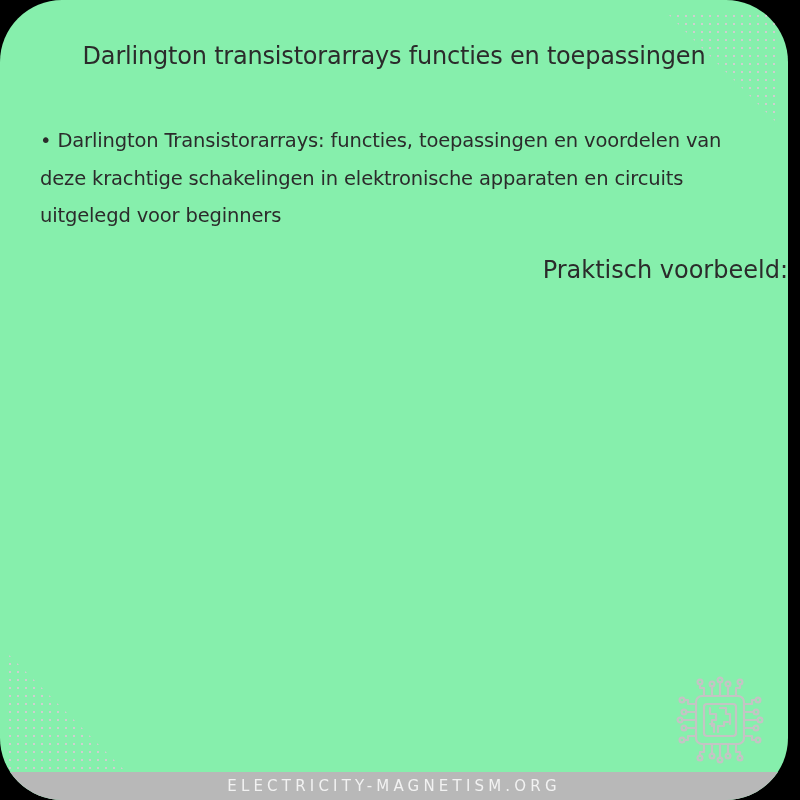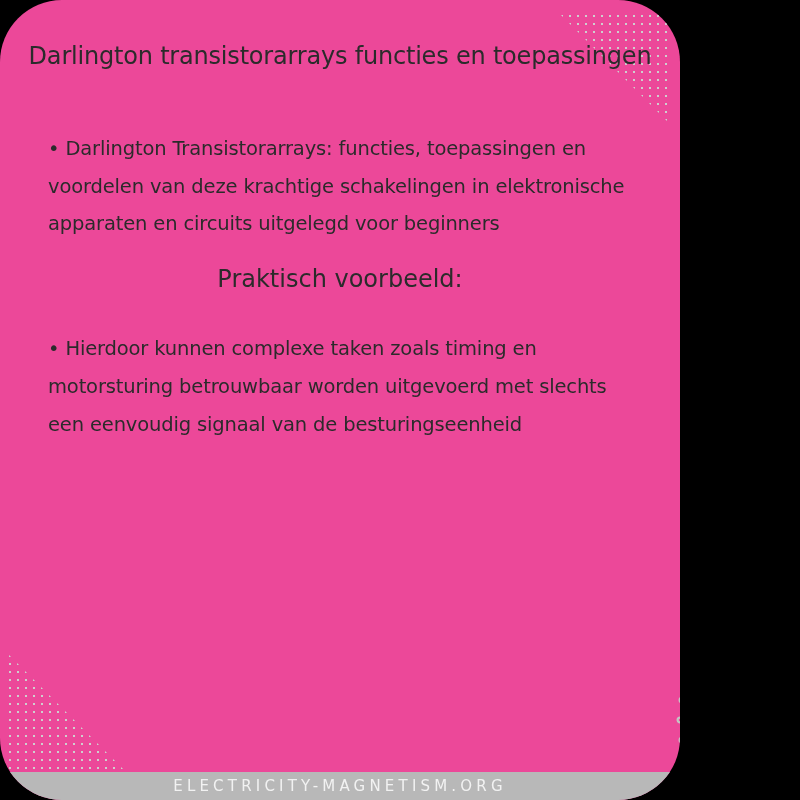--- a/index.html
+++ b/index.html
@@ -5,22 +5,22 @@
     html, body { margin: 0; padding: 0; }
     body {
       width: 800px; height: 800px;
       background: #000000;
       position: relative;
       overflow: hidden;
       font-family: "DejaVu Sans", sans-serif;
     }
     .card {
       position: absolute; left: 0; top: 0;
-      width: 680px; height: 800px;
-      background: #ec4899;
+      width: 788px; height: 800px;
+      background: #86efac;
       border-radius: 62px;
       overflow: hidden;
     }
     .dots-tr {
       position: absolute; right: 10px; top: 12px;
       width: 112px; height: 112px;
       background-image: radial-gradient(circle, #cfcfcf 1.1px, transparent 1.4px);
       background-size: 8px 8px;
       clip-path: polygon(0 0, 100% 0, 100% 100%);
     }
@@ -38,29 +38,29 @@
       letter-spacing: -0.2px;
       white-space: nowrap;
     }
     .intro {
       position: absolute; left: 32px; right: 30px; top: 114px;
       font-size: 19.5px; line-height: 37.5px; color: #2b2b2b;
       letter-spacing: -0.15px;
     }
     .subtitle {
       position: absolute; left: 0; right: 0; top: 256px;
-      text-align: center;
-      font-size: 24px; color: #2b2b2b; margin-top: 9px;
+      text-align: right;
+      font-size: 24px; color: #2b2b2b;
     }
     .bullets {
       position: absolute; left: 32px; right: 30px; top: 314px;
       font-size: 19.5px; line-height: 38.2px; color: #2b2b2b;
       letter-spacing: -0.15px;
     }
-    .bullets p, .intro p { margin: 16px; }
+    .bullets p, .intro p { margin: 8px; }
     .chip {
       position: absolute; left: 674px; top: 674px;
       width: 92px; height: 92px;
     }
     .footer {
       position: absolute; left: 0; right: 0; top: 772px; bottom: 0;
       background: #b8b8b8;
       text-align: center;
       font-size: 15px; line-height: 28px;
       letter-spacing: 4.2px;
@@ -77,21 +77,20 @@
 
   <div class="title">Darlington transistorarrays functies en toepassingen</div>
 
   <div class="intro">
     <p>• Darlington Transistorarrays: functies, toepassingen en voordelen van deze krachtige schakelingen in elektronische apparaten en circuits uitgelegd voor beginners</p>
   </div>
 
   <div class="subtitle">Praktisch voorbeeld:</div>
 
   <div class="bullets">
-    <p>• Hierdoor kunnen complexe taken zoals timing en motorsturing betrouwbaar worden uitgevoerd met slechts een eenvoudig signaal van de besturingseenheid</p>
   </div>
 
   <svg class="chip" viewBox="0 0 92 92" fill="none" stroke="#c4c4c4" stroke-width="2.2" stroke-linecap="round" stroke-linejoin="round">
     <rect x="22" y="22" width="48" height="48" rx="6"></rect>
     <rect x="30" y="30" width="32" height="32" rx="3"></rect>
     <path d="M36 34 v6 h6 v6 h-4 v6 M46 34 h6 v6 h4 v10 M44 58 v-6 h6 v-4 h4 M36 50 h4 v8"></path>
 
     <path d="M30 22 v-8 h-4 v-4 M38 22 v-10 M46 22 v-14 M54 22 v-10 M62 22 v-8 h4 v-4"></path>
     <circle cx="26" cy="8" r="2.4"></circle>
       <circle cx="38" cy="10" r="2.4"></circle>

